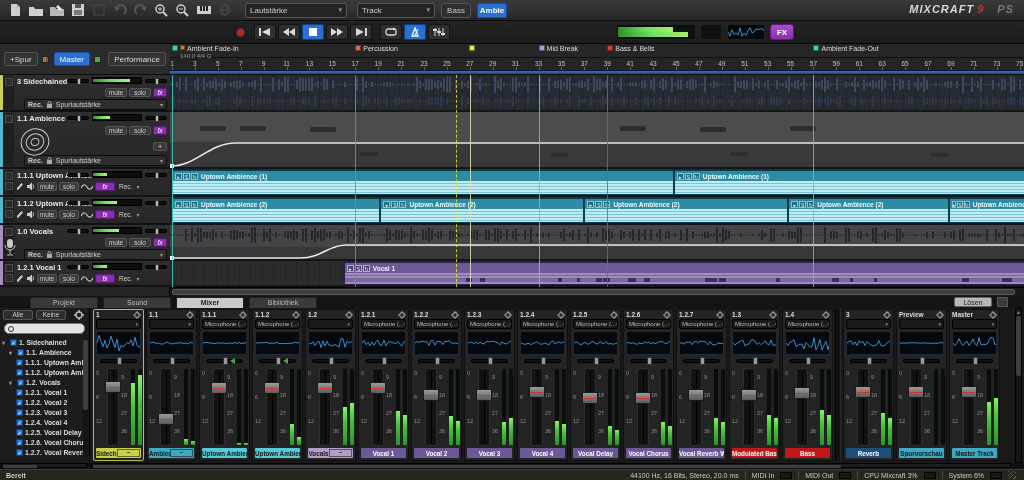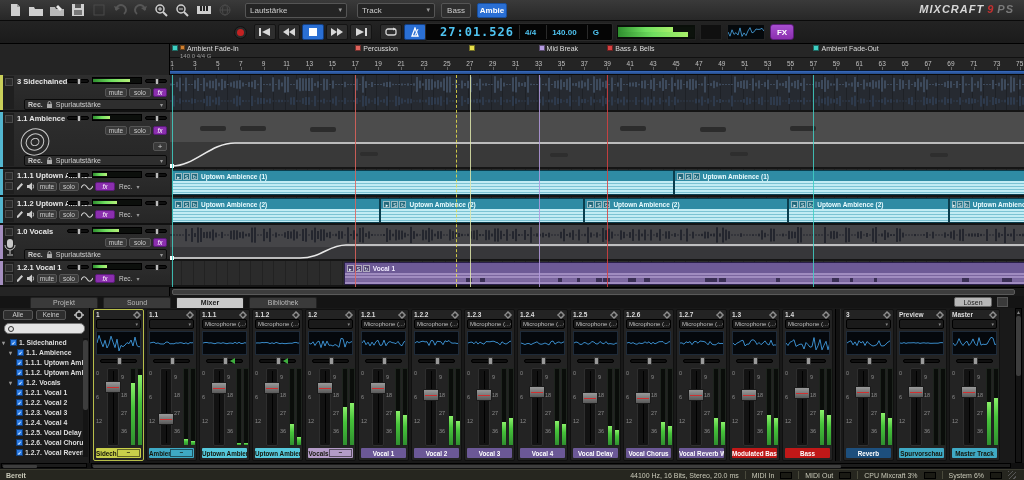--- a/index.html
+++ b/index.html
@@ -9,21 +9,21 @@
 
 #menubar{position:absolute;left:0;top:0;width:1024px;height:21px;background:linear-gradient(#3a3a3a,#272727);border-bottom:1px solid #0a0a0a;display:flex;align-items:center;padding-left:4px}
 .mi{width:21px;height:17px;display:flex;align-items:center;justify-content:center;border-radius:2px}
 .mi:nth-child(odd){}
 .mb-dd{height:15px;background:#242424;border:1px solid #555;border-radius:2px;display:flex;align-items:center;padding:0 4px;color:#ccc;font-size:8px;margin-left:10px}
 .mb-dd .chv{margin-left:auto;color:#999;font-size:7px;padding-left:6px}
 .mb-btn{height:15px;width:30px;margin-left:6px;background:#2e2e2e;border:1px solid #555;border-radius:2px;color:#ccc;font-size:8px}
 .mb-btn.active{background:#2a6fd4;border-color:#1a4f9c;color:#fff;font-weight:bold}
 #logo{position:absolute;right:10px;top:3px;font-style:italic;font-weight:bold;font-size:11px;letter-spacing:1px;color:#d8d8d8}
 #logo .v{color:#c43030;margin-left:3px}
-#logo .e{color:#7a7a7a;margin-left:3px}
+#logo .e{color:#7a7a7a;margin-left:13px}
 
 
 #transport{position:absolute;left:0;top:21px;width:1024px;height:23px;background:linear-gradient(#232323,#1b1b1b);border-bottom:1px solid #000}
 .tbtn{position:absolute;top:3px;width:22px;height:16px;background:#2e2e2e;border:1px solid #141414;border-radius:2px;display:flex;align-items:center;justify-content:center}
 .tbtn.active{background:#2a6fd4;border-color:#123d80}
 #rec-btn{position:absolute;left:234px;top:5px;width:13px;height:13px;border-radius:50%;background:#2a2a2a;border:1px solid #111;display:flex;align-items:center;justify-content:center}
 #rec-btn .dot{width:7px;height:7px;border-radius:50%;background:#c42222}
 #timebox{position:absolute;left:425px;top:2px;width:188px;height:18px;background:#050505;border:1px solid #2a2a2a;border-radius:2px;display:flex;align-items:center}
 #timebox .time{font-family:"DejaVu Sans Mono",monospace;font-size:12px;font-weight:bold;color:#4fc3f0;margin-left:14px;letter-spacing:1px}
 #timebox .cell{font-size:8px;font-weight:bold;color:#4fc3f0;border-left:1px solid #2a2a2a;padding:0 5px;margin-left:5px;height:14px;display:flex;align-items:center}
@@ -293,45 +293,46 @@
           <svg width="14" height="10">
             <line x1="3" y1="1" x2="3" y2="9" stroke="#d8d8d8"></line>
             <rect x="1" y="2" width="4" height="2" fill="#d8d8d8"></rect>
             <line x1="7" y1="1" x2="7" y2="9" stroke="#d8d8d8"></line>
             <rect x="5" y="4" width="4" height="2" fill="#d8d8d8"></rect>
             <line x1="11" y1="1" x2="11" y2="9" stroke="#d8d8d8"></line>
             <rect x="9" y="6" width="4" height="2" fill="#d8d8d8"></rect>
           </svg>
         </button>
       </div>
-    <div id="timebox">
-      <span class="time">27:01.526</span>
-      <span class="cell">4/4</span>
-      <span class="cell">140.00</span>
-      <span class="cell">G</span>
-    </div>
     <div id="outmeters">
       <div class="hmeter">
           <div class="fill" style="width:72%"></div>
         </div>
       <div class="hmeter">
           <div class="fill" style="width:92%"></div>
         </div>
     </div>
     <div id="tgap"></div>
     <div id="mwavebox">
         <svg width="36" height="14">
           <path d="M0 7 L2 11.2 L4 4.8 L6 9.4 L8 7.6 L10 10.1 L12 2.9 L14 11.4 L16 7.9 L18 10.6 L20 5.9 L22 2.6 L24 7.8 L26 6.9 L28 4.0 L30 4.4 L32 4.3 L34 3.3 L36 6.1" fill="none" stroke="#4aa8e8" stroke-width="0.8"></path>
         </svg>
       </div>
     <button id="fx-btn">FX</button>
   </div>
 
   <div id="main">
     <div id="track-panel">
+      <div id="track-toolbar">
+        <button class="ttb" style="margin-left:4px">+Spur</button>
+        <div class="minisq" style="background:linear-gradient(90deg,#3fae3f 50%,#c43030 50%)"></div>
+        <button class="ttb blue" style="margin-left:5px">Master</button>
+        <div class="minisq" style="background:#3fae3f"></div>
+        <button class="ttb" style="margin-left:auto;margin-right:4px">Performance</button>
+      </div>
       <div id="tracks">
           <div class="trk" style="height: 37px;">
             <div class="tcol" style="background: rgb(201, 207, 90);"></div>
             <div class="ticol">
               <div class="tmini"></div>
             </div>
             <div class="tname">3 Sidechained</div>
             <div class="tsl">
               <div class="groove">
                 <span class="gh"></span>

